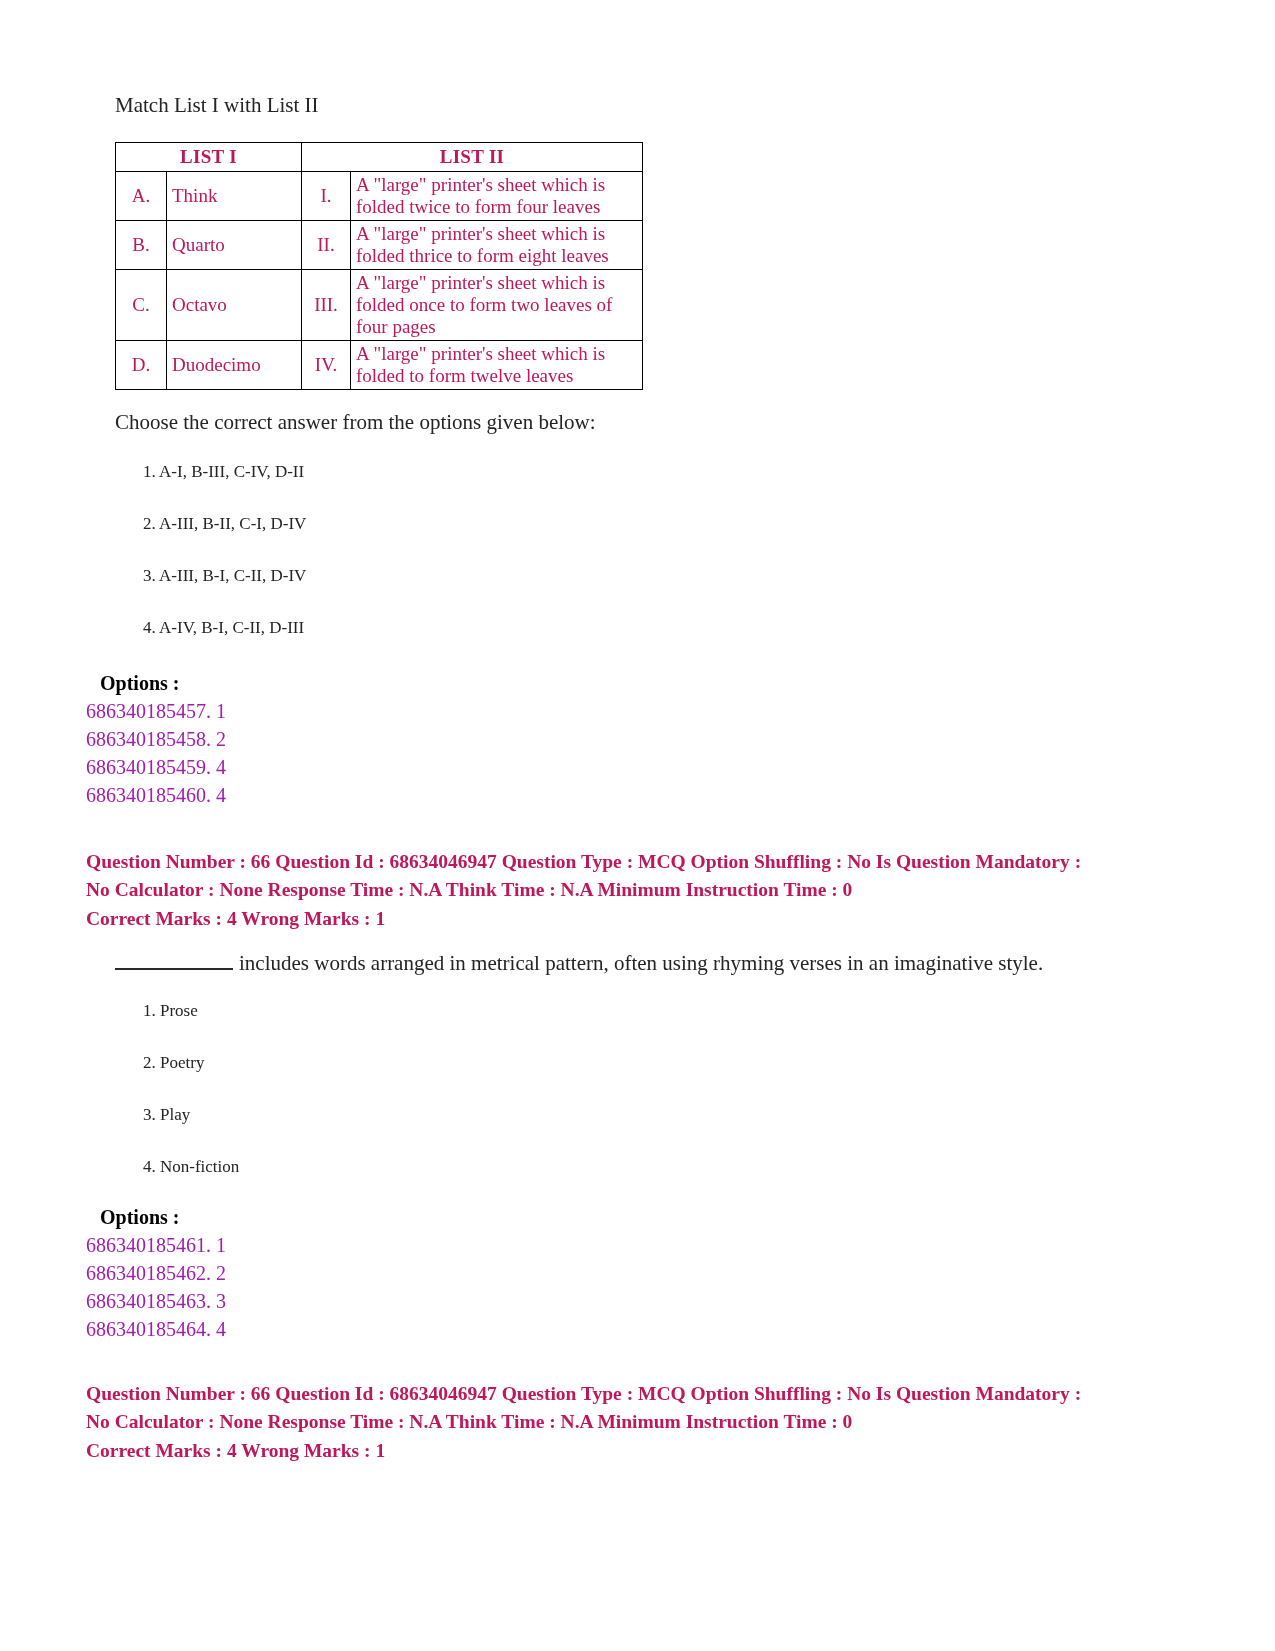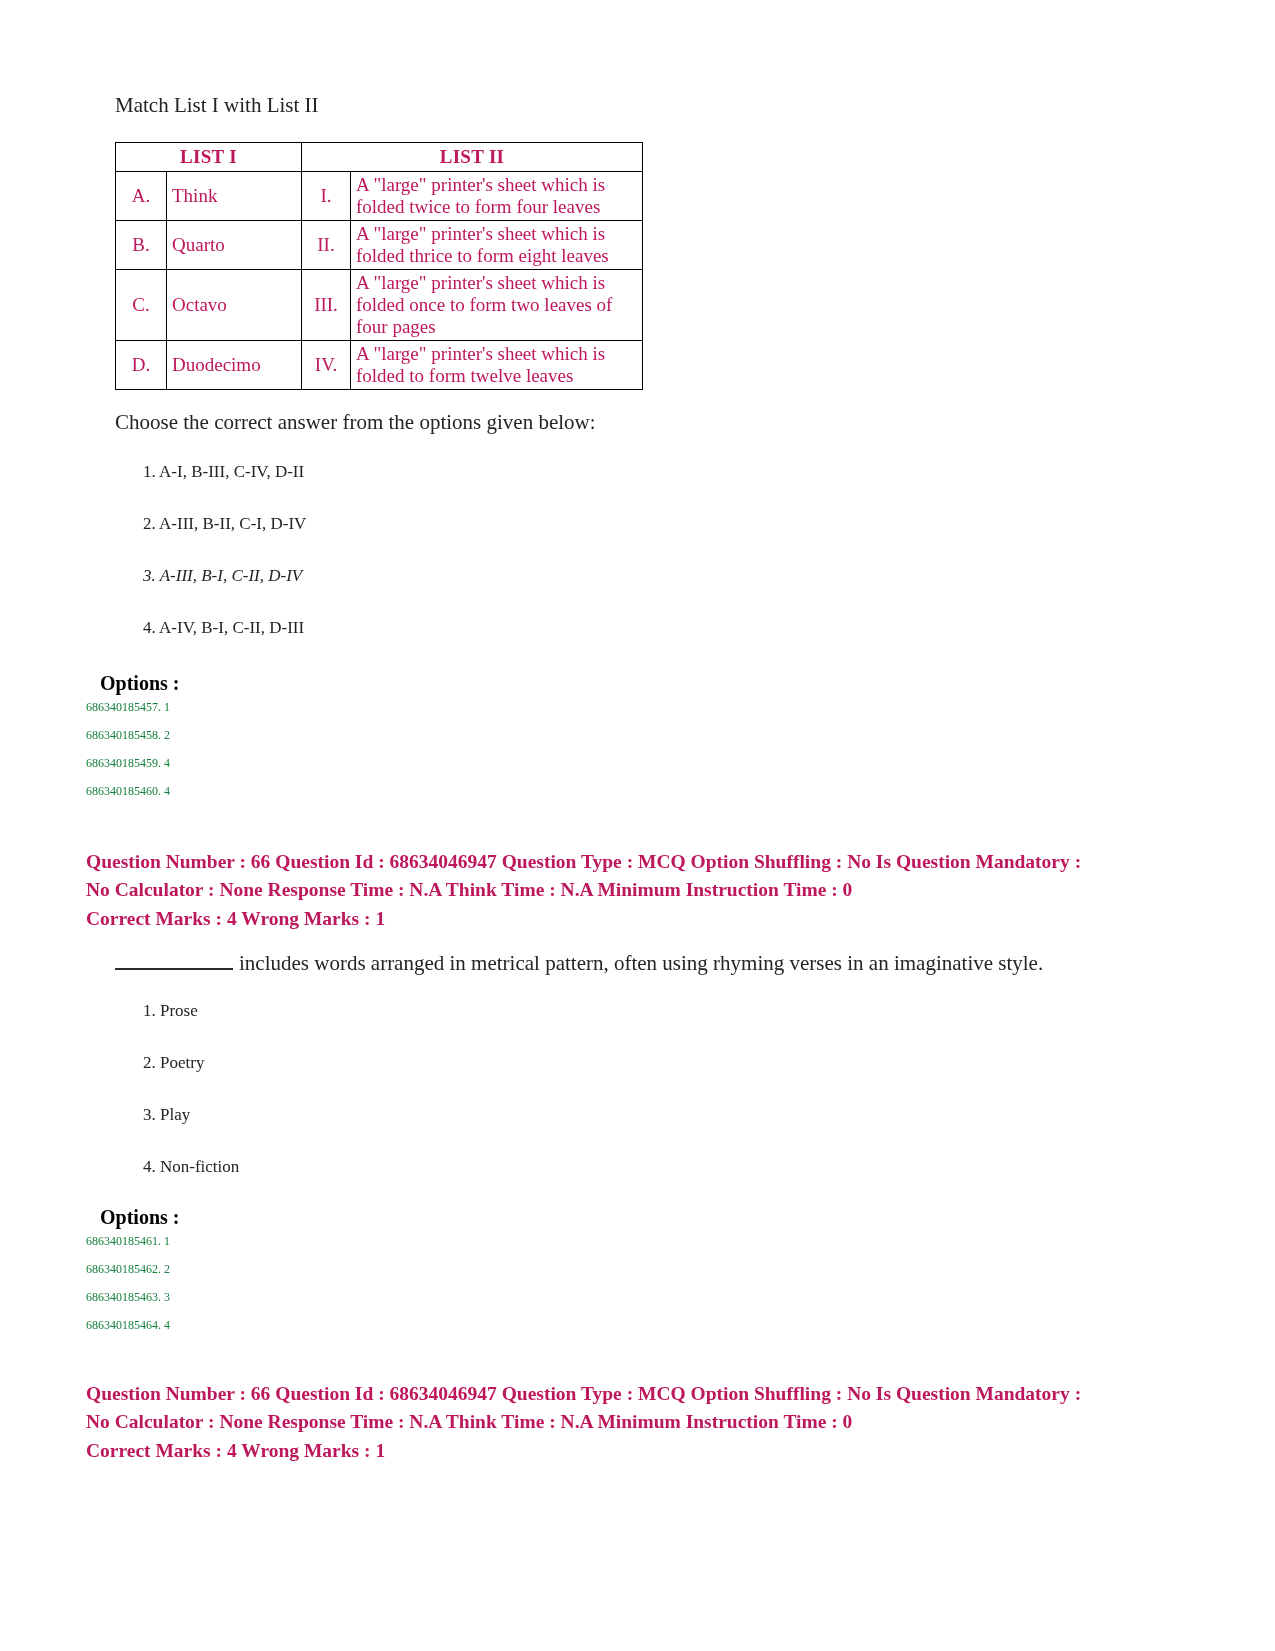--- a/index.html
+++ b/index.html
@@ -41,22 +41,22 @@
   }
   .opts-head {
     position: absolute;
     font-weight: bold;
     font-size: 20px;
     color: #000;
     margin-left: 14px;
   }
   .opt-line {
     position: absolute;
-    font-size: 12px;
-    color: #15803d;
+    font-size: 20px;
+    color: #a21caf;
     white-space: nowrap;
   }
   .meta {
     position: absolute;
     font-weight: bold;
     font-size: 19.5px;
     line-height: 1.45;
     color: #be185d;
     width: 1105px;
   }
@@ -137,21 +137,21 @@
         <td class="col-rn">IV.</td>
         <td class="col-desc">A "large" printer's sheet which is folded to form twelve leaves</td>
       </tr>
     </tbody>
   </table>
 
   <div class="q-stem" style="left:115px; top:397px;">Choose the correct answer from the options given below:</div>
 
   <div class="choice" style="left:143px; top:449px;">1. A-I, B-III, C-IV, D-II</div>
   <div class="choice" style="left:143px; top:501px;">2. A-III, B-II, C-I, D-IV</div>
-  <div class="choice" style="left:143px; top:553px;font-style:italic;">3. A-III, B-I, C-II, D-IV</div>
+  <div class="choice" style="left:143px; top:553px;">3. A-III, B-I, C-II, D-IV</div>
   <div class="choice" style="left:143px; top:605px;">4. A-IV, B-I, C-II, D-III</div>
 
   <div class="opts-head" style="left:86px; top:660px;">Options :</div>
   <div class="opt-line" style="left:86px; top:688px;">686340185457. 1</div>
   <div class="opt-line" style="left:86px; top:716px;">686340185458. 2</div>
   <div class="opt-line" style="left:86px; top:744px;">686340185459. 4</div>
   <div class="opt-line" style="left:86px; top:772px;">686340185460. 4</div>
 
   <div class="meta" style="left:86px; top:836px;">
     <div>Question Number : 66 Question Id : 68634046947 Question Type : MCQ Option Shuffling : No Is Question Mandatory :</div>

